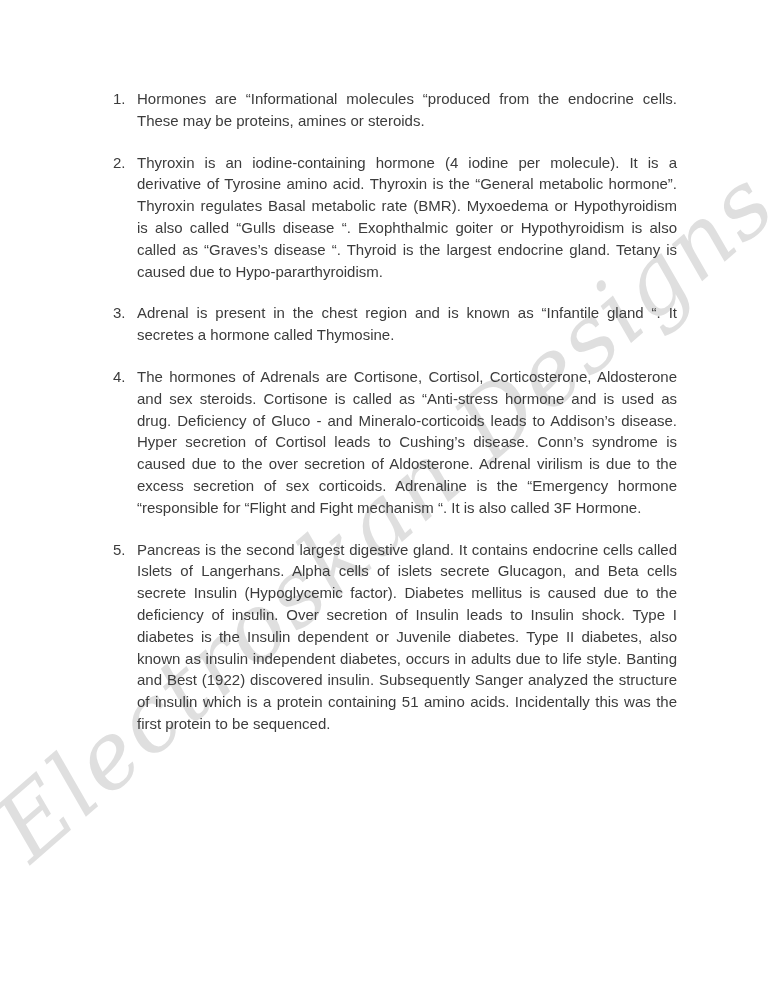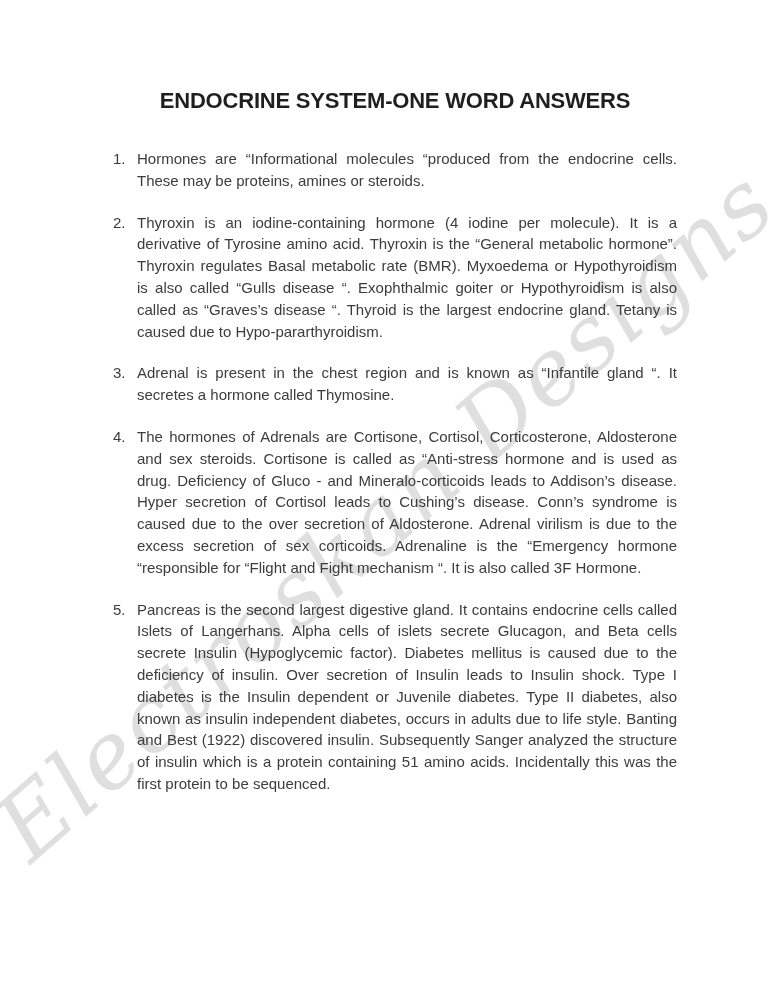--- a/index.html
+++ b/index.html
@@ -65,21 +65,20 @@
 </style>
 </head>
 <body>
 
 <div class="page">
 
   <div class="watermark">Electroskan Designs</div>
 
   <div class="content">
 
-    <h1 class="doc-title">ENDOCRINE SYSTEM-ONE WORD ANSWERS</h1>
 
     <div class="item">
       <span class="num">1.</span>
       <p>Hormones are “Informational molecules “produced from the endocrine cells. These may be proteins, amines or steroids.</p>
     </div>
 
     <div class="item">
       <span class="num">2.</span>
       <p>Thyroxin is an iodine-containing hormone (4 iodine per molecule). It is a derivative of Tyrosine amino acid. Thyroxin is the “General metabolic hormone”. Thyroxin regulates Basal metabolic rate (BMR). Myxoedema or Hypothyroidism is also called “Gulls disease “. Exophthalmic goiter or Hypothyroidism is also called as “Graves’s disease “. Thyroid is the largest endocrine gland. Tetany is caused due to Hypo-pararthyroidism.</p>
     </div>

